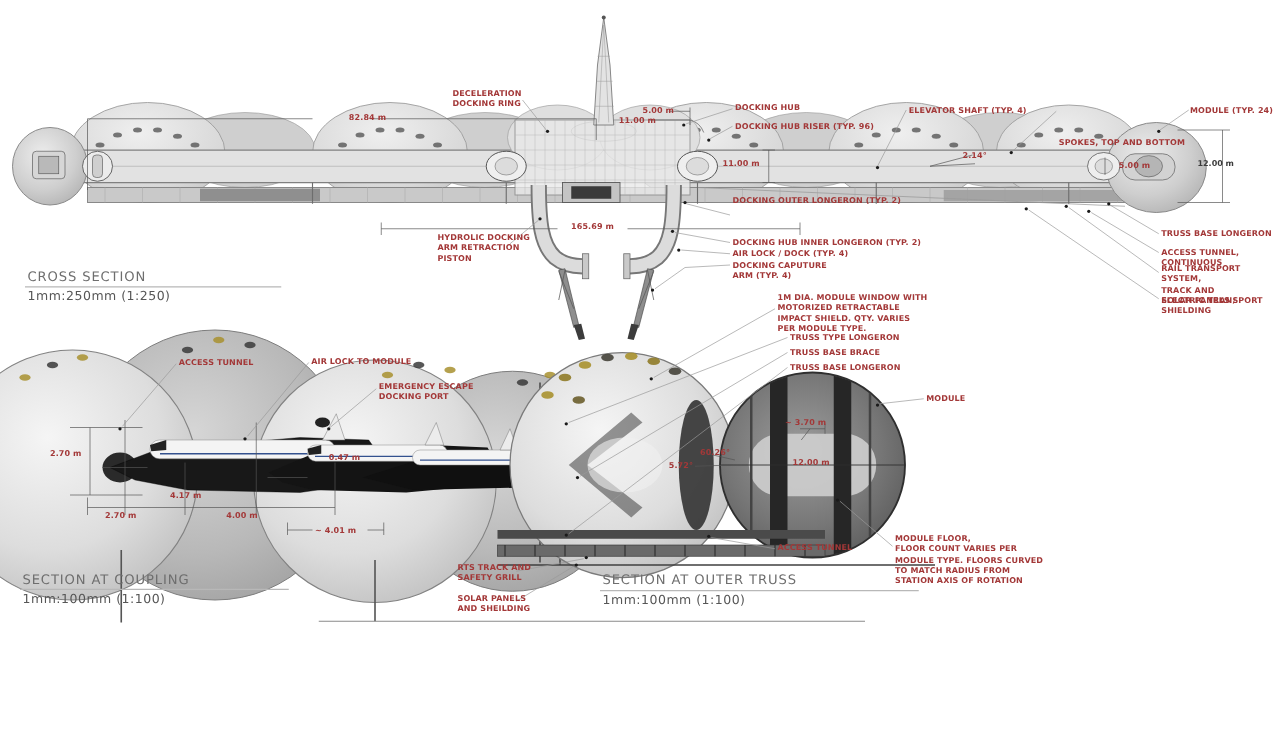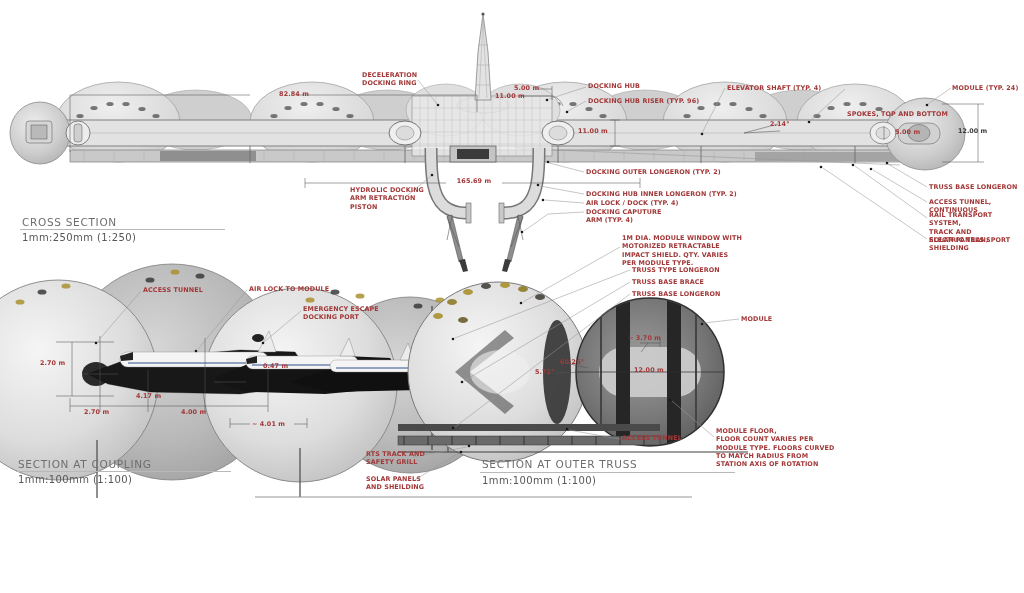--- a/index.html
+++ b/index.html
@@ -421,21 +421,21 @@
       <div class="lbl red" style="left: 495px; top: 92px;">11.00 m</div>
       <div class="lbl red" style="left: 588px; top: 82px;">DOCKING HUB</div>
       <div class="lbl red" style="left: 588px; top: 97px;">DOCKING HUB RISER (TYP. 96)</div>
       <div class="lbl red" style="left: 727px; top: 84px;">ELEVATOR SHAFT (TYP. 4)</div>
       <div class="lbl red" style="left: 847px; top: 84px; margin-top: 26px;">SPOKES, TOP AND BOTTOM</div>
       <div class="lbl red" style="left: 952px; top: 84px;">MODULE (TYP. 24)</div>
       <div class="lbl red" style="left: 578px; top: 127px;">11.00 m</div>
       <div class="lbl red" style="left: 770px; top: 120px;">2.14°</div>
       <div class="lbl red" style="left: 895px; top: 128px;">5.00 m</div>
       <div class="lbl dark" style="left: 958px; top: 127px;">12.00 m</div>
-      <div class="lbl red" style="left: 586px; top: 168px;">DOCKING OUTER LONGERON (TYP. 2)</div>
+      <div class="lbl red" style="left: 586px; top: 156px;">DOCKING OUTER LONGERON (TYP. 2)</div>
       <div class="lbl red center" style="left: 474px; top: 177px;">165.69 m</div>
       <div class="lbl red" style="left: 350px; top: 186px;">HYDROLIC DOCKING
 ARM RETRACTION
 PISTON</div>
       <div class="lbl red" style="left: 586px; top: 190px;">DOCKING HUB INNER LONGERON (TYP. 2)</div>
       <div class="lbl red" style="left: 586px; top: 199px; text-align: right;">AIR LOCK / DOCK (TYP. 4)</div>
       <div class="lbl red" style="left: 586px; top: 208px;">DOCKING CAPUTURE
 ARM (TYP. 4)</div>
       <div class="lbl red" style="left: 929px; top: 183px;">TRUSS BASE LONGERON</div>
       <div class="lbl red" style="left: 929px; top: 198px;">ACCESS TUNNEL, CONTINUOUS</div>

